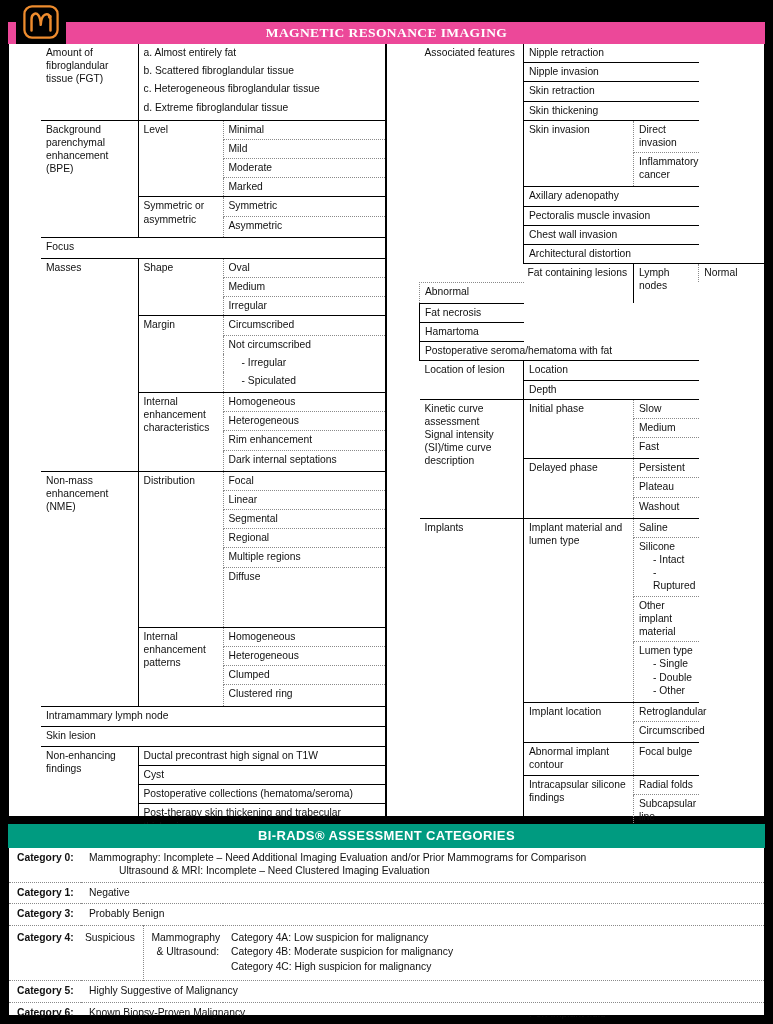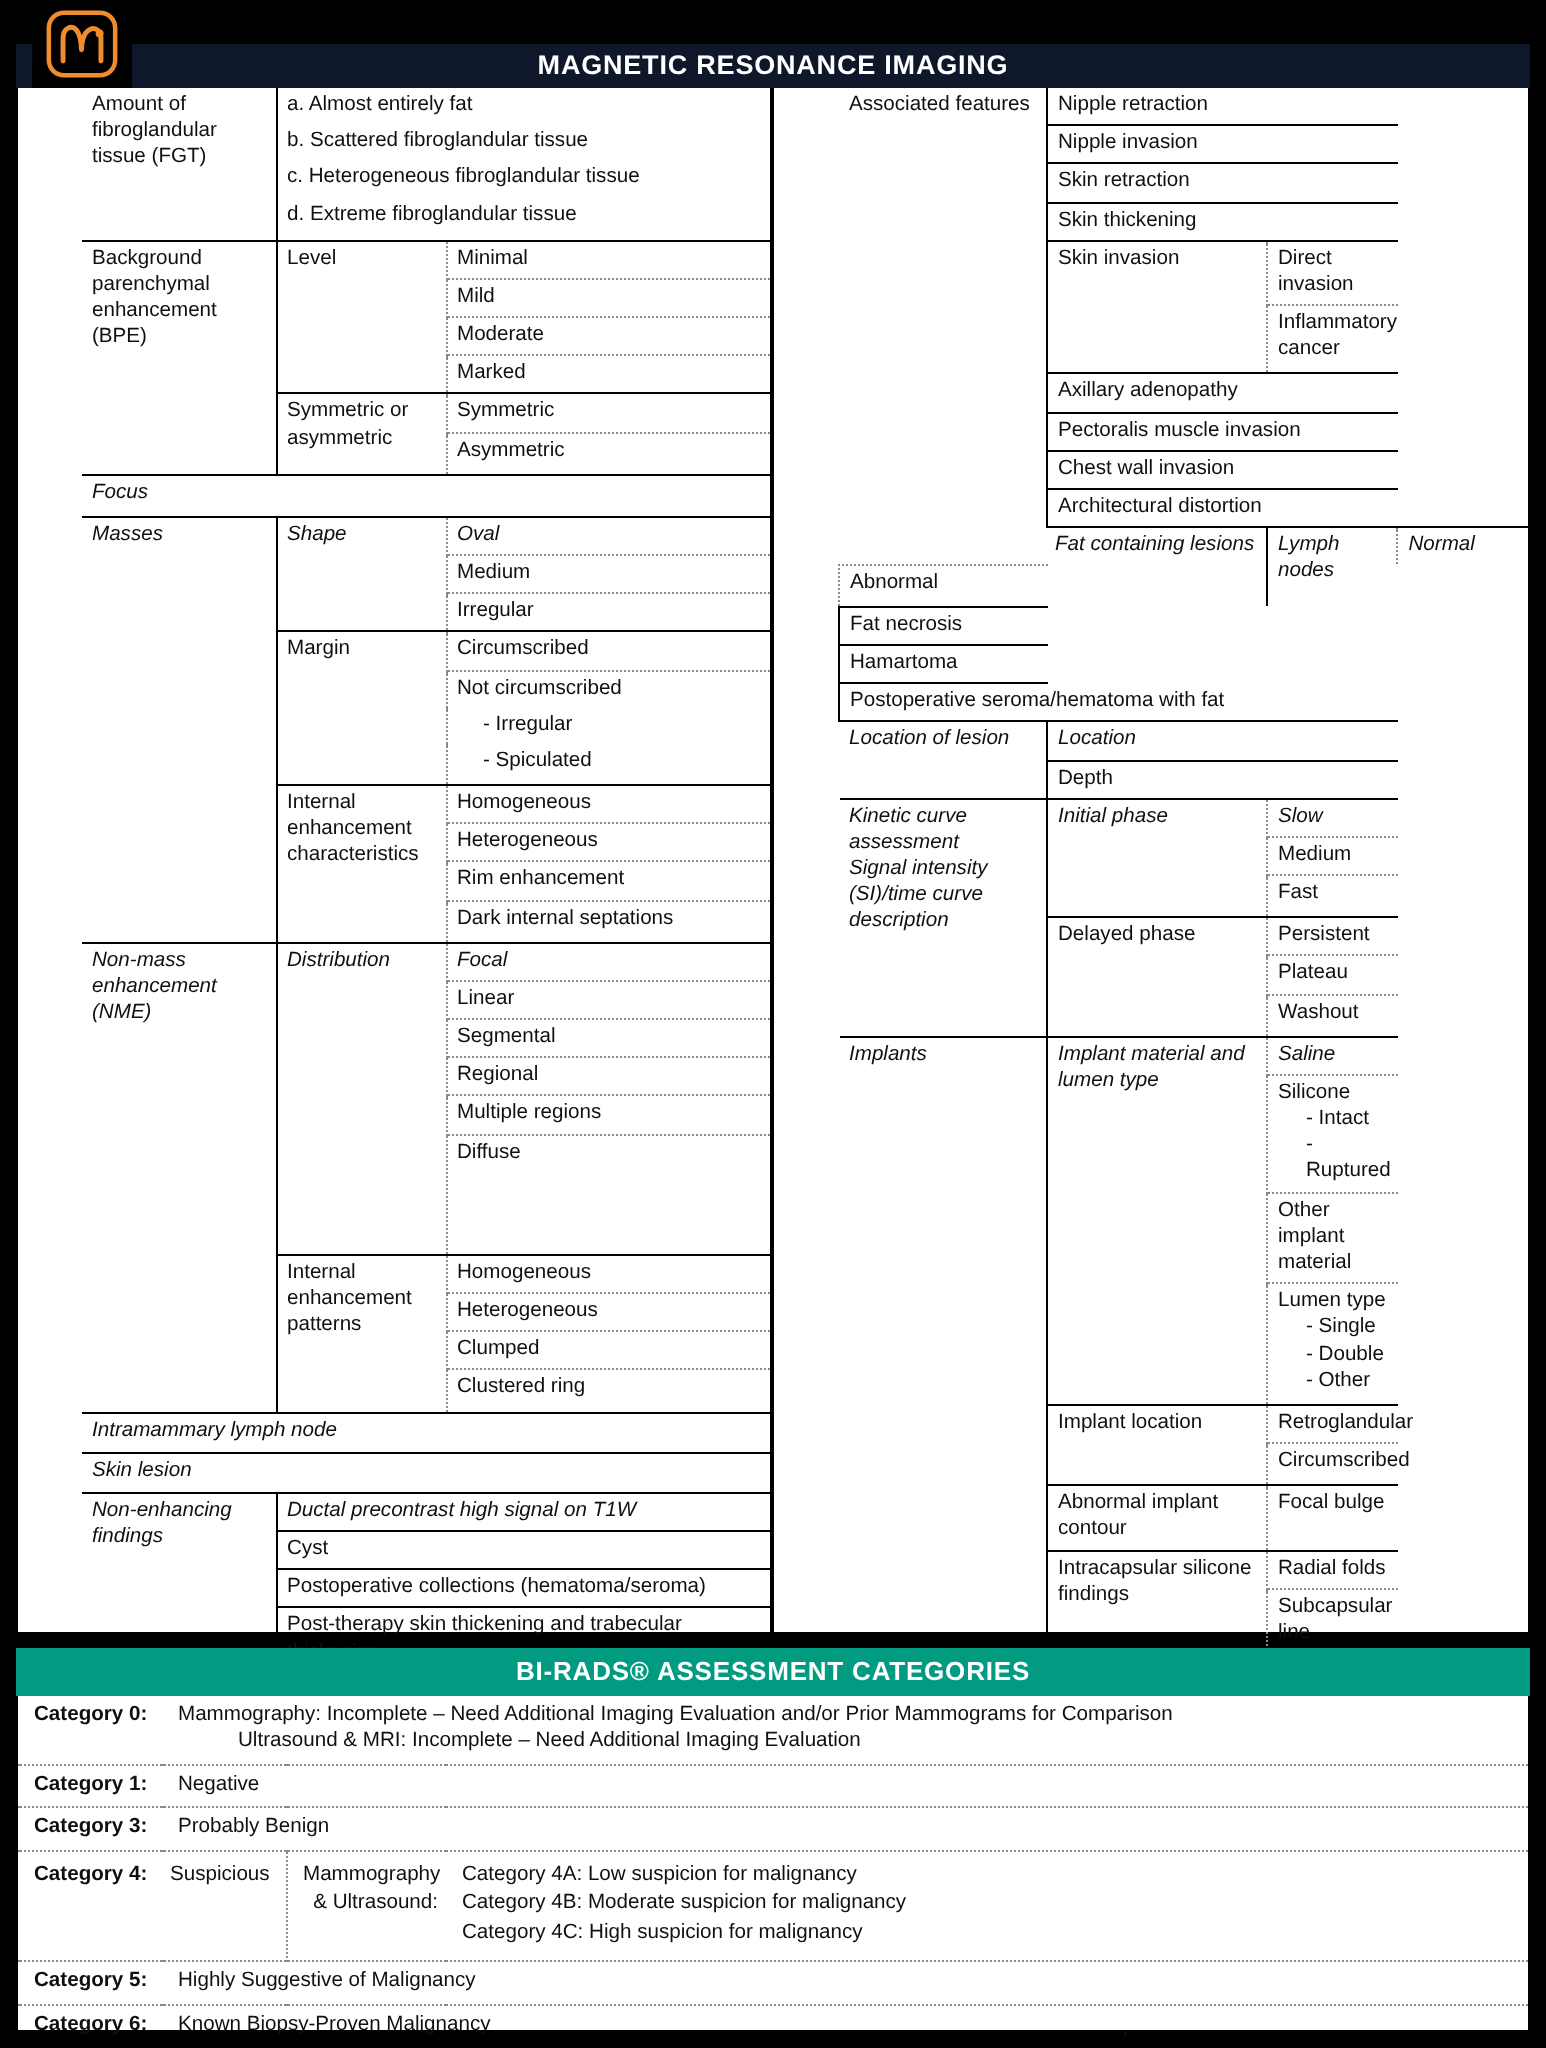--- a/index.html
+++ b/index.html
@@ -19,21 +19,21 @@
   }
   .logo-mark{width:38px;height:36px;}
 
   
   .banner{
     height:22px;line-height:22px;
     color:#fff;font-weight:bold;font-size:13.5px;
     text-align:center;letter-spacing:.4px;
     position:relative;
   }
-  .banner.orange{background:#0f172a;}
+  .banner.orange{background:#ec4899;font-family:Liberation Serif, serif;}
   .banner.teal{background:#009b80;font-size:13px;height:24px;line-height:24px;}
 
   
   .lexicon{
     position:absolute;left:8px;top:22px;width:757px;height:795px;
     background:#fff;border:1px solid #000;box-sizing:border-box;
   }
   .lexicon .banner.orange{
     position:absolute;left:-1px;top:-1px;width:757px;box-sizing:border-box;
   }
@@ -59,21 +59,21 @@
     border-collapse:collapse;width:100%;table-layout:fixed;
     font-size:10.3px;color:#101010;
   }
   table.lx td{
     vertical-align:top;
     padding:2px 5px 3px 5px;
     line-height:1.28;
   }
   
   .bt{border-top:1.4px solid #000;}
-  .bt2{border-top:1.8px solid #000;font-style:italic;}
+  .bt2{border-top:1.8px solid #000;}
   
   .dt{border-top:1px dotted #8a8a8a;}
   
   .vl{border-left:1.4px solid #000;}
   .vd{border-left:1px dotted #8a8a8a;}
 
   .cellpad{padding-top:3px;}
   .sub{padding-left:14px;display:block;}
   .nowrapish{white-space:nowrap;}
 
@@ -440,21 +440,21 @@
           </colgroup>
 
         <tbody>
             <tr>
           <td class="cat">Category 0:</td>
           <td colspan="3">
             <div>
               <span class="b">Mammography:</span><span> Incomplete – Need Additional Imaging Evaluation and/or Prior Mammograms for Comparison</span>
             </div>
             <div style="padding-left:30px">
-              <span class="b">Ultrasound &amp; MRI:</span><span> Incomplete – Need Additional Imaging Evaluation</span>
+              <span class="b">Ultrasound &amp; MRI:</span><span> Incomplete – Need Clustered Imaging Evaluation</span>
             </div>
           </td>
         </tr>
 
         <tr class="rowdot">
           <td class="cat">Category 1:</td>
           <td colspan="3">Negative</td>
         </tr>
 
 

